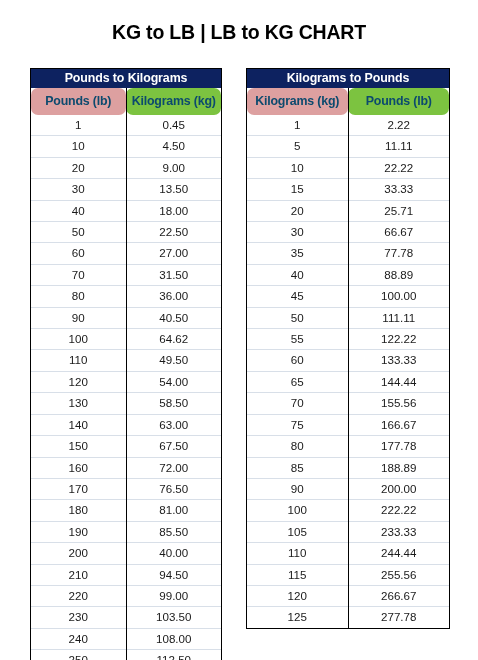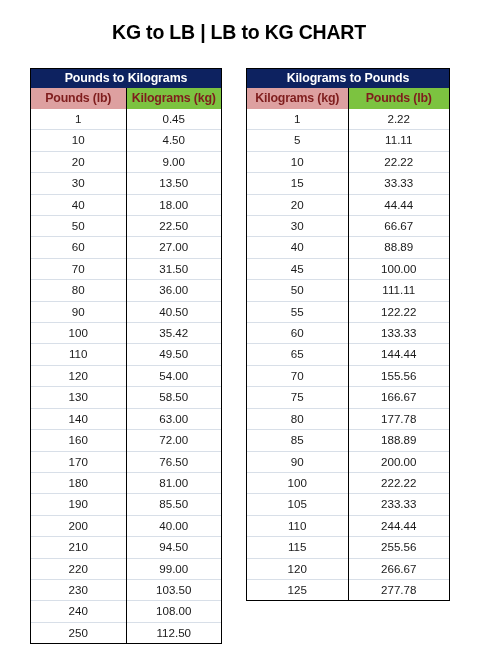--- a/index.html
+++ b/index.html
@@ -64,28 +64,29 @@
     font-weight: bold;
     text-align: center;
     height: 17px;
     line-height: 19px;
     letter-spacing: -0.1px;
     white-space: nowrap;
   }
 
   
   .sub {
-    height: 21px;
+    height: 27px;
     line-height: 21px;
     font-size: 12.4px;
     font-weight: bold;
-    color: #7f1d1d;
+    color: #0c4a6e;
     text-align: center;
     letter-spacing: -0.2px;
     white-space: nowrap;
+    border-radius: 7px;
   }
   .sub-pink  { background: #dda0a0; }
   .sub-green { background: #7cc340; }
 
   
   .col-div { border-right: 1.8px solid #000000; }
 
   
   .cell {
     height: 20.4px;
@@ -150,37 +151,41 @@
         <tr>
           <td class="cell col-div">80</td>
           <td class="cell">36.00</td>
         </tr>
         <tr>
           <td class="cell col-div">90</td>
           <td class="cell">40.50</td>
         </tr>
         <tr>
           <td class="cell col-div">100</td>
-          <td class="cell">35.42</td>
+          <td class="cell">64.62</td>
         </tr>
         <tr>
           <td class="cell col-div">110</td>
           <td class="cell">49.50</td>
         </tr>
         <tr>
           <td class="cell col-div">120</td>
           <td class="cell">54.00</td>
         </tr>
         <tr>
           <td class="cell col-div">130</td>
           <td class="cell">58.50</td>
         </tr>
         <tr>
           <td class="cell col-div">140</td>
           <td class="cell">63.00</td>
+        </tr>
+        <tr>
+          <td class="cell col-div">150</td>
+          <td class="cell">67.50</td>
         </tr>
         <tr>
           <td class="cell col-div">160</td>
           <td class="cell">72.00</td>
         </tr>
         <tr>
           <td class="cell col-div">170</td>
           <td class="cell">76.50</td>
         </tr>
         <tr>
@@ -242,25 +247,29 @@
         <tr>
           <td class="cell col-div">10</td>
           <td class="cell">22.22</td>
         </tr>
         <tr>
           <td class="cell col-div">15</td>
           <td class="cell">33.33</td>
         </tr>
         <tr>
           <td class="cell col-div">20</td>
-          <td class="cell">44.44</td>
+          <td class="cell">25.71</td>
         </tr>
         <tr>
           <td class="cell col-div">30</td>
           <td class="cell">66.67</td>
+        </tr>
+        <tr>
+          <td class="cell col-div">35</td>
+          <td class="cell">77.78</td>
         </tr>
         <tr>
           <td class="cell col-div">40</td>
           <td class="cell">88.89</td>
         </tr>
         <tr>
           <td class="cell col-div">45</td>
           <td class="cell">100.00</td>
         </tr>
         <tr>

